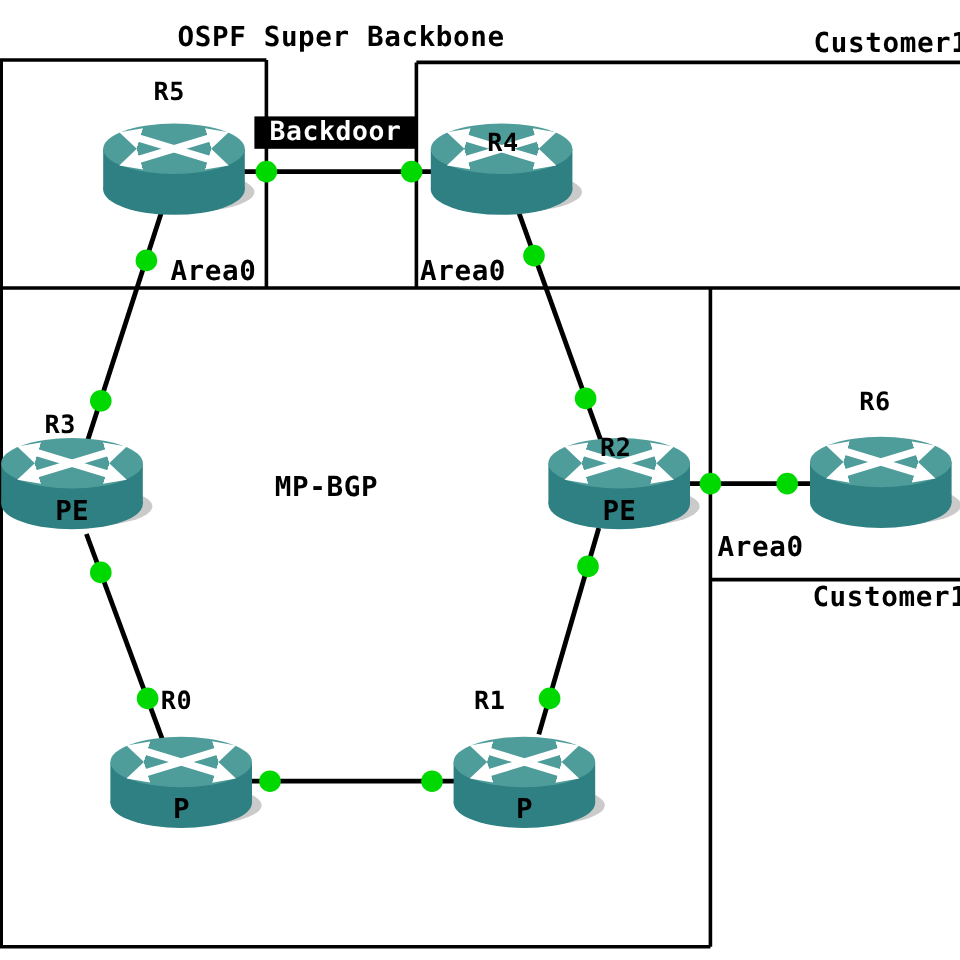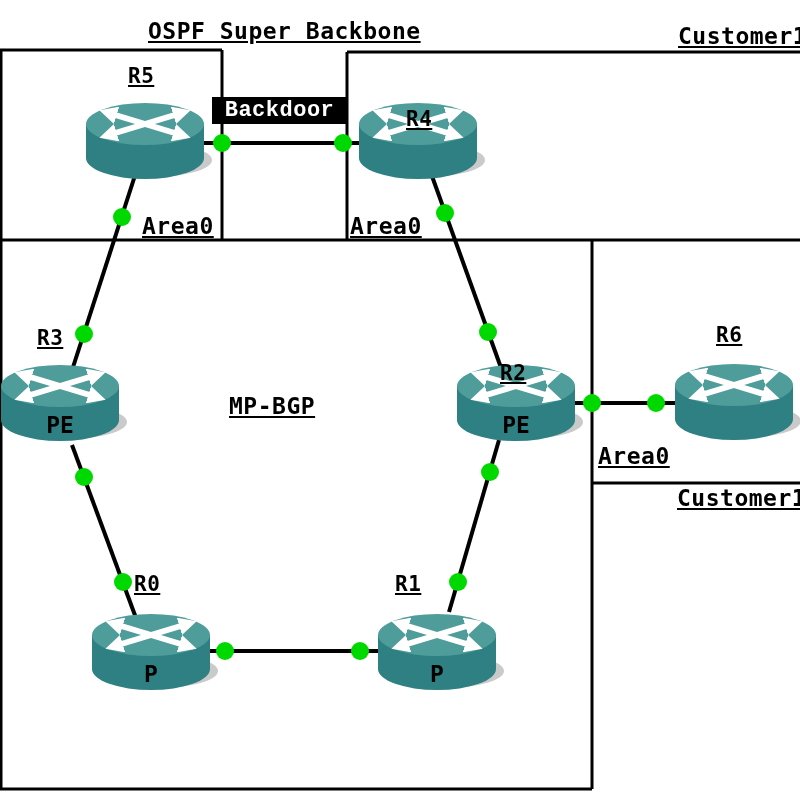--- a/index.html
+++ b/index.html
@@ -4,28 +4,28 @@
 <style>
   html,body{margin:0;padding:0;background:#fff;}
   #stage{
     position:relative;width:800px;height:800px;overflow:hidden;
     background:#fff;
     font-family:"DejaVu Sans Mono","Liberation Mono",monospace;
   }
   #net{position:absolute;left:0;top:0;}
   .lbl{
     position:absolute;font-weight:bold;font-size:23px;line-height:1;
-    letter-spacing:0.5px;color:var(--label-fg,#000);white-space:nowrap;text-decoration:underline;
+    letter-spacing:0.5px;color:var(--label-fg,#000);white-space:nowrap;
   }
   .lbl.big{font-size:21px;}
   .backdoor{
     position:absolute;left:212px;top:97px;width:135px;height:27px;
     background:var(--backdoor-bg,#000);color:var(--backdoor-fg,#fff);
     display:flex;align-items:center;justify-content:center;
-    font-weight:bold;font-size:22px;letter-spacing:0.5px;font-family:Liberation Mono, monospace;
+    font-weight:bold;font-size:22px;letter-spacing:0.5px;
   }
   svg text.sub{
     font-family:"DejaVu Sans Mono","Liberation Mono",monospace;
     font-weight:bold;font-size:23px;
   }
 </style>
 </head>
 <body>
 
 <div id="stage">
@@ -145,18 +145,18 @@
     <span>Backdoor</span>
   </div>
   <div class="lbl" style="left:142px;top:215px">Area0</div>
   <div class="lbl" style="left:350px;top:215px">Area0</div>
   <div class="lbl" style="left:598px;top:445px">Area0</div>
   <div class="lbl" style="left:677px;top:487px">Customer1</div>
   <div class="lbl" style="left:229px;top:395px">MP-BGP</div>
 
 <div class="lbl big" style="left: 128px; top: 66px;">R5</div>
     <div class="lbl big" style="left: 406px; top: 67px; margin-top: 42px;">R4</div>
-    <div class="lbl big" style="left: 37px; top: 328px;">R3</div>
+    <div class="lbl big" style="left: 37px; top: 344px;">R3</div>
     <div class="lbl big" style="left: 500px; top: 327px; margin-top: 36px;">R2</div>
     <div class="lbl big" style="left: 716px; top: 325px;">R6</div>
     <div class="lbl big" style="left: 134px; top: 574px;">R0</div>
     <div class="lbl big" style="left: 395px; top: 574px;">R1</div>
   </div>
 
 </body></html>

